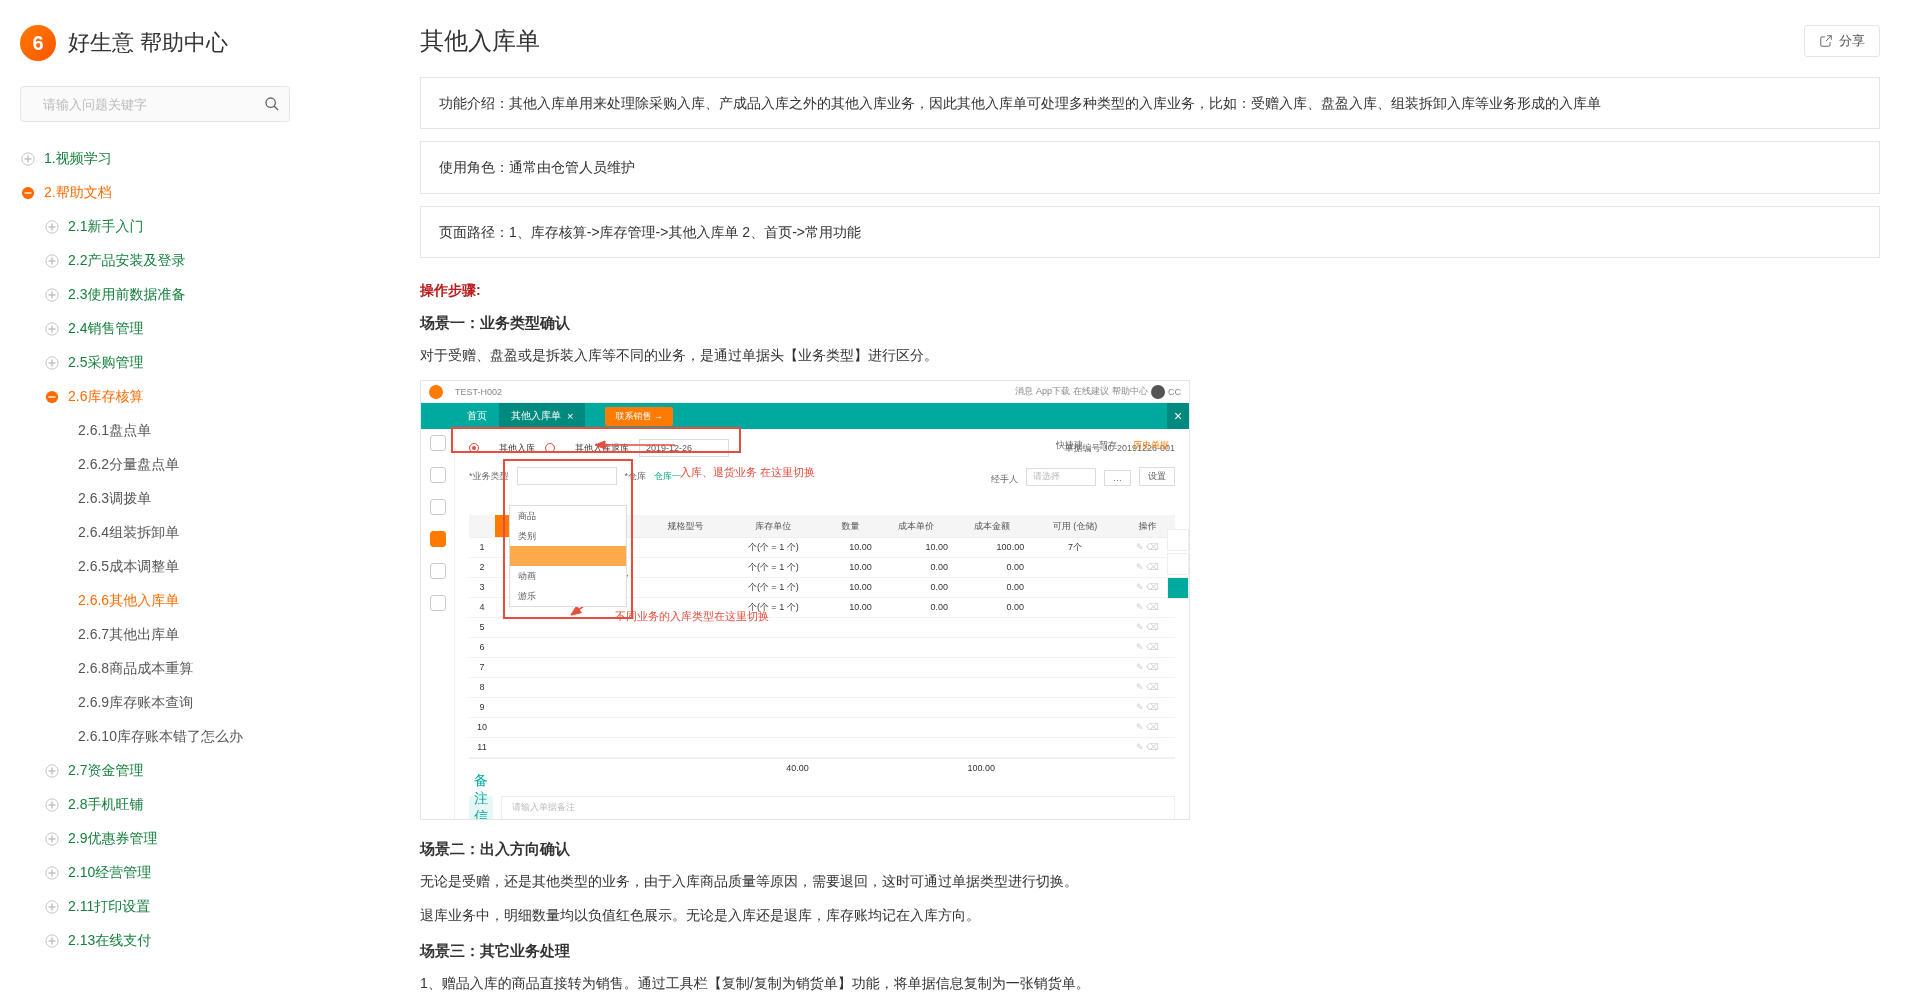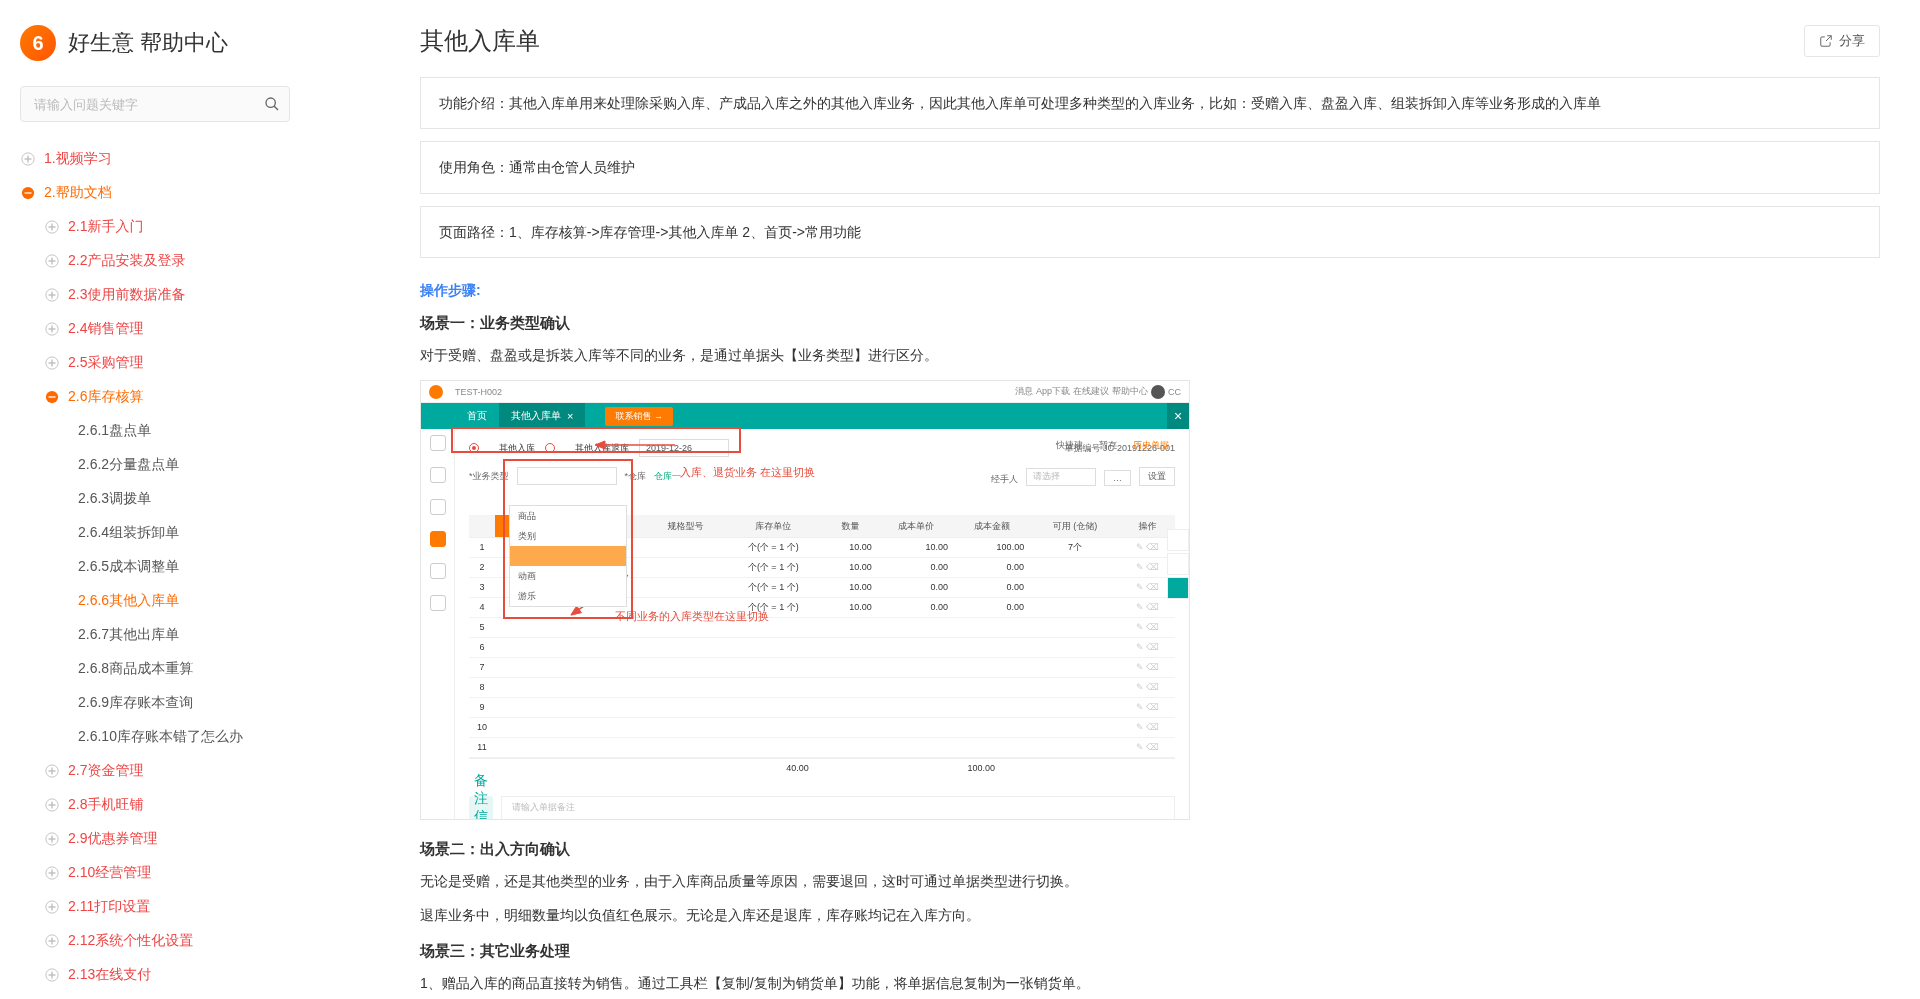--- a/index.html
+++ b/index.html
@@ -3,41 +3,41 @@
 <meta charset="utf-8">
 <style>
 * { margin: 0; padding: 0; box-sizing: border-box; }
 body { font-family: "Microsoft YaHei", Arial, sans-serif; font-size: 14px; color: #333; background: #fff; }
 .page { display: flex; width: 1920px; }
 .sidebar { width: 310px; padding: 25px 20px; flex-shrink: 0; }
 .logo-row { display: flex; align-items: center; margin-bottom: 25px; }
 .logo-icon { width: 36px; height: 36px; border-radius: 50%; background: linear-gradient(135deg,#ff7a00,#ff5500); color: #fff; display: flex; align-items: center; justify-content: center; font-weight: bold; font-size: 20px; margin-right: 12px; }
 .site-title { font-size: 22px; font-weight: 500; color: #333; }
 .search-wrap { position: relative; margin-bottom: 20px; }
-.search-input { width: 100%; height: 36px; border: 1px solid #e5e5e5; border-radius: 4px; padding: 0 36px 0 13px; font-size: 13px; color: #333; background: #fafafa; }
+.search-input { width: 100%; height: 36px; border: 1px solid #e5e5e5; border-radius: 4px; padding: 0 36px 0 22px; font-size: 13px; color: #333; background: #fafafa; }
 .search-input::placeholder { color: #bbb; }
 .search-icon { position: absolute; right: 10px; top: 50%; transform: translateY(-50%); width: 16px; height: 16px; }
 .search-icon svg { width: 16px; height: 16px; stroke: #666; fill: none; stroke-width: 2; }
 .nav { font-size: 14px; }
-.nav-item { display: flex; align-items: center; height: 34px; cursor: pointer; color: #ef4444; }
+.nav-item { display: flex; align-items: center; height: 34px; cursor: pointer; color: #15803d; }
 .nav-item.orange { color: #ff6a00; }
 .nav-item.l1 { padding-left: 0; font-weight: 500; }
 .nav-item.l2 { padding-left: 24px; }
 .nav-item.l3 { padding-left: 58px; color: #555; font-weight: 400; }
 .nav-item.l3.orange { color: #ff6a00; }
 .toggle-icon { width: 16px; height: 16px; margin-right: 8px; display: inline-flex; align-items: center; justify-content: center; }
 .toggle-icon svg { width: 14px; height: 14px; }
 .main { flex: 1; padding: 25px 40px 40px 110px; min-width: 0; }
 .title-row { display: flex; align-items: center; justify-content: space-between; margin-bottom: 20px; }
 .page-title { font-size: 24px; font-weight: 500; color: #333; }
 .share-btn { border: 1px solid #e5e5e5; background: #fff; height: 32px; padding: 0 14px; font-size: 13px; color: #555; border-radius: 3px; cursor: pointer; display: inline-flex; align-items: center; gap: 6px; }
 .share-btn svg { width: 14px; height: 14px; stroke: #555; fill: none; stroke-width: 1.5; }
 .info-box { border: 1px solid #e5e5e5; padding: 14px 18px; margin-bottom: 12px; font-size: 14px; color: #333; line-height: 1.6; }
 .info-label { font-weight: 400; }
-.section-heading { font-size: 14px; color: #3b82f6; margin: 24px 0 14px; }
+.section-heading { font-size: 14px; color: #b91c1c; margin: 24px 0 14px; }
 .scene-heading { font-size: 15px; font-weight: 600; color: #333; margin: 14px 0 10px; }
 .body-text { font-size: 14px; color: #333; line-height: 1.8; margin: 8px 0; }
 .screenshot { width: 770px; height: 440px; border: 1px solid #e5e5e5; margin: 12px 0 20px; position: relative; background: #fff; overflow: hidden; font-size: 9px; }
 .ss-topbar { height: 22px; background: #fff; display: flex; align-items: center; padding: 0 8px; border-bottom: 1px solid #eee; }
 .ss-logo { width: 14px; height: 14px; border-radius: 50%; background: #ff7a00; margin-right: 12px; }
 .ss-top-text { color: #888; font-size: 9px; }
 .ss-top-right { margin-left: auto; display: flex; gap: 3px; color: #888; font-size: 9px; align-items: center; }
 .ss-avatar { width: 14px; height: 14px; border-radius: 50%; background: #555; }
 .ss-tabs { height: 26px; background: #00a99d; display: flex; align-items: center; padding-left: 34px; color: #fff; font-size: 10px; }
 .ss-tab { padding: 0 12px; height: 26px; display: flex; align-items: center; }
@@ -260,30 +260,20 @@
           <span>2.11打印设置</span>
         </div>
       <div class="nav-item l2">
           <span class="toggle-icon">
             <svg viewBox="0 0 16 16">
               <circle cx="8" cy="8" r="7" fill="none" stroke="#bbb"></circle>
               <line x1="4" y1="8" x2="12" y2="8" stroke="#bbb" stroke-width="1.5"></line>
               <line x1="8" y1="4" x2="8" y2="12" stroke="#bbb" stroke-width="1.5"></line>
             </svg>
           </span>
-          <span>2.12系统个性化设置</span>
-        </div>
-      <div class="nav-item l2">
-          <span class="toggle-icon">
-            <svg viewBox="0 0 16 16">
-              <circle cx="8" cy="8" r="7" fill="none" stroke="#bbb"></circle>
-              <line x1="4" y1="8" x2="12" y2="8" stroke="#bbb" stroke-width="1.5"></line>
-              <line x1="8" y1="4" x2="8" y2="12" stroke="#bbb" stroke-width="1.5"></line>
-            </svg>
-          </span>
           <span>2.13在线支付</span>
         </div>
       <div class="nav-item l2"></div>
     </nav>
   </aside>
 
   <main class="main">
     <div class="title-row">
       <h1 class="page-title">其他入库单</h1>
       <button class="share-btn">

